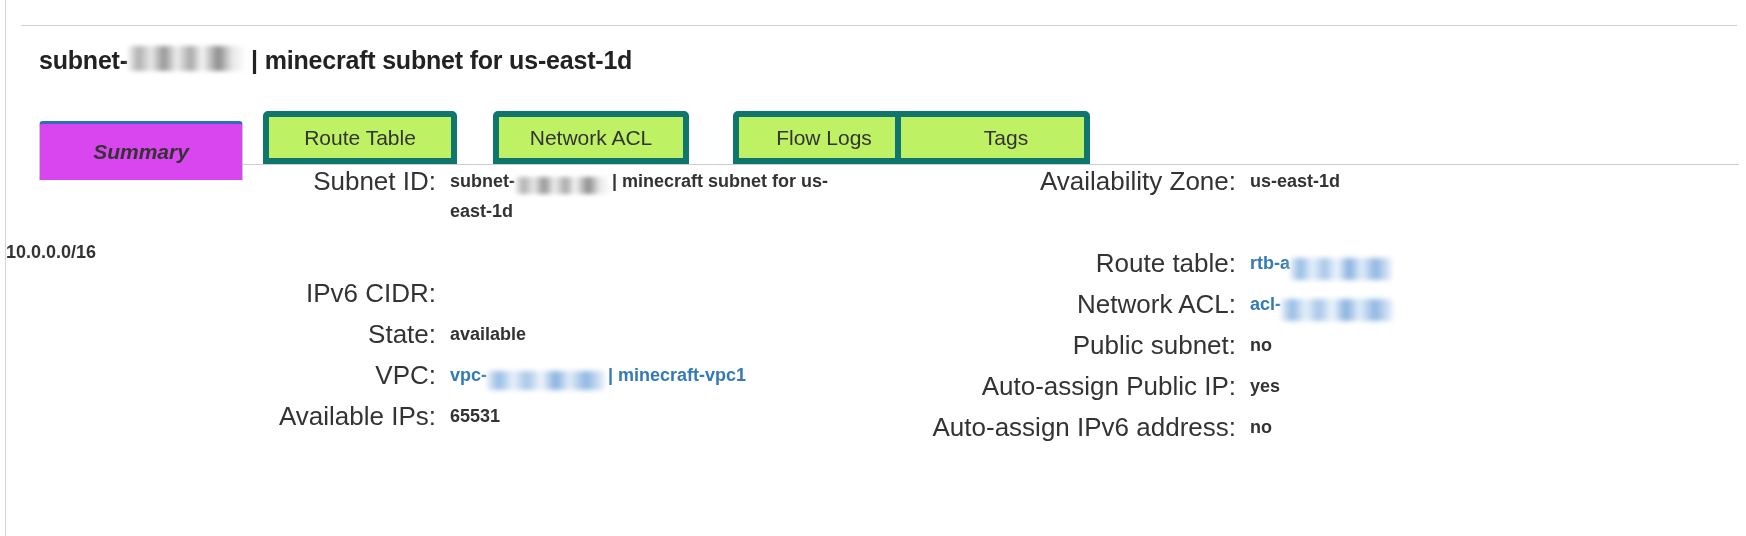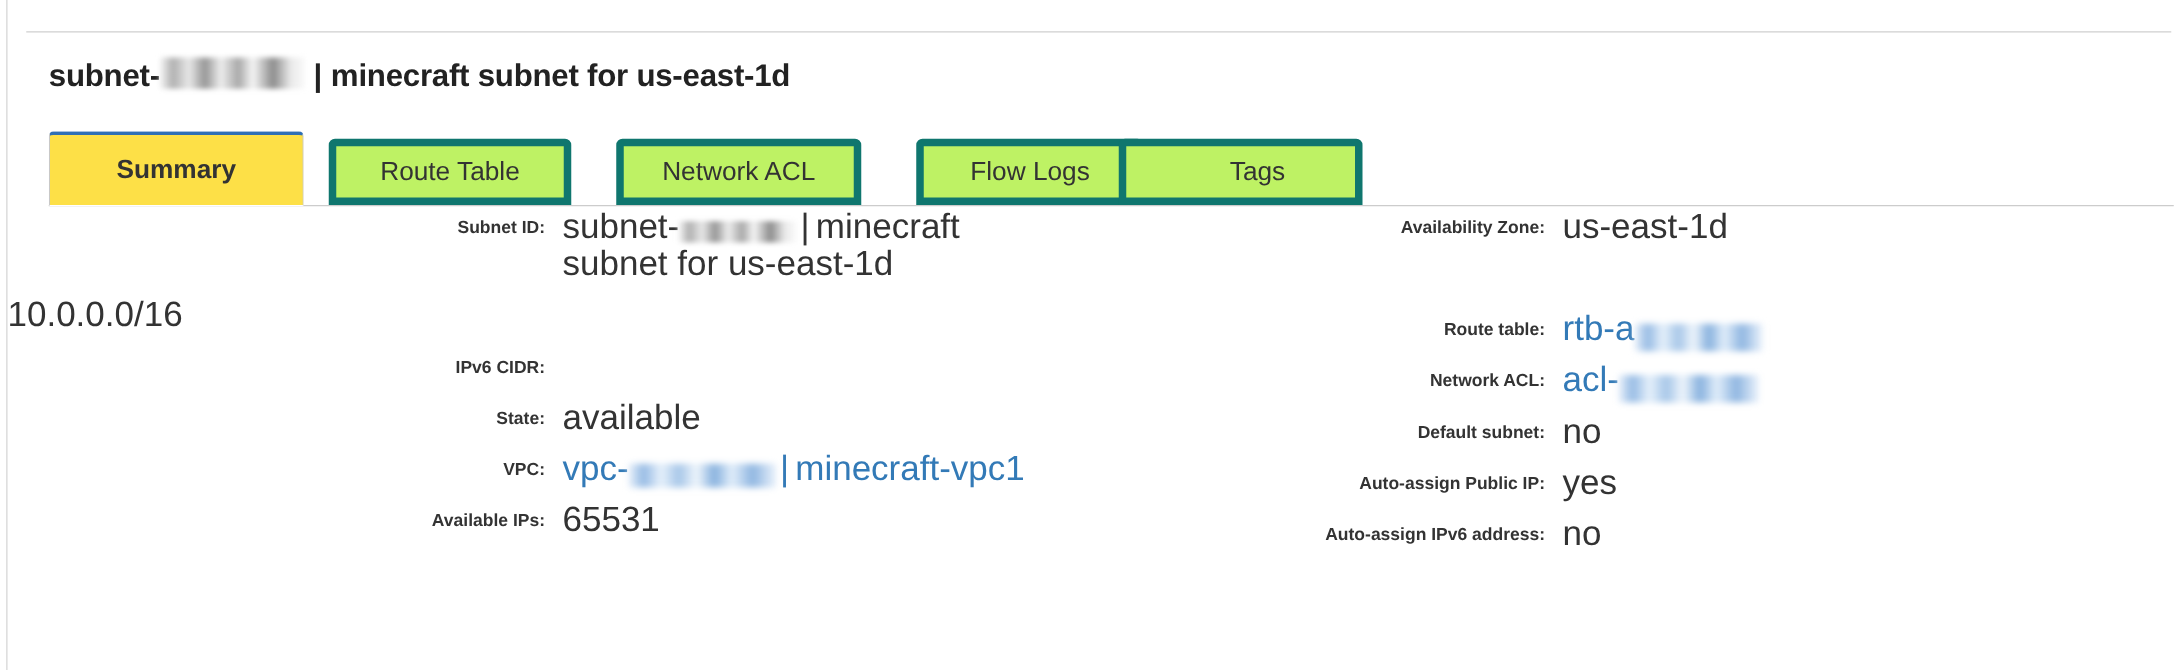--- a/index.html
+++ b/index.html
@@ -148,29 +148,30 @@
     border-radius: 5px 5px 0 0;
     font-size: 21px;
     color: #333333;
     display: flex;
     align-items: center;
     justify-content: center;
     cursor: pointer;
     user-select: none;
   }
   .tab.active {
-    top: 0;
+    top: 16px;
     height: 60px;
-    background: #fde047;
+    background: #d946ef;
     border: 1px solid #c8c8c8;
     border-bottom: 1px solid #ffffff;
     border-top: 3px solid #2f6fb5;
     border-radius: 4px 4px 0 0;
     font-weight: bold;
     z-index: 3;
+    font-style: italic;
   }
 
   
   .summary-body {
     position: absolute;
     left: 0;
     top: 166px;
     width: 1741px;
     height: 370px;
   }
@@ -182,30 +183,30 @@
   .col-right { left: 870px; width: 860px; }
 
   .row {
     display: flex;
     align-items: flex-start;
     margin-bottom: 11px;
   }
   .row .lbl {
     flex: 0 0 auto;
     text-align: right;
-    font-size: 14px;
-    font-weight: bold;
+    font-size: 26px;
+    font-weight: normal;
     color: #333333;
     line-height: 30px;
     white-space: nowrap;
   }
   .row .val {
     flex: 1 1 auto;
-    font-size: 28px;
-    font-weight: normal;
+    font-size: 18px;
+    font-weight: bold;
     color: #333333;
     line-height: 30px;
   }
 
   .col-left .row .lbl  { width: 430px; padding-right: 14px; }
   .col-left .row .val  { max-width: 400px; }
   .col-right .row .lbl { width: 360px; padding-right: 14px; }
 
   .link {
     color: #337ab7;
@@ -315,21 +316,21 @@
       </div>
 
       <div class="row">
         <div class="lbl">Network ACL:</div>
         <div class="val">
           <a class="link"><span>acl-</span><span class="redacted link-red acl-red"></span></a>
         </div>
       </div>
 
       <div class="row">
-        <div class="lbl">Default subnet:</div>
+        <div class="lbl">Public subnet:</div>
         <div class="val">no</div>
       </div>
 
       <div class="row">
         <div class="lbl">Auto-assign Public IP:</div>
         <div class="val">yes</div>
       </div>
 
       <div class="row">
         <div class="lbl">Auto-assign IPv6 address:</div>

